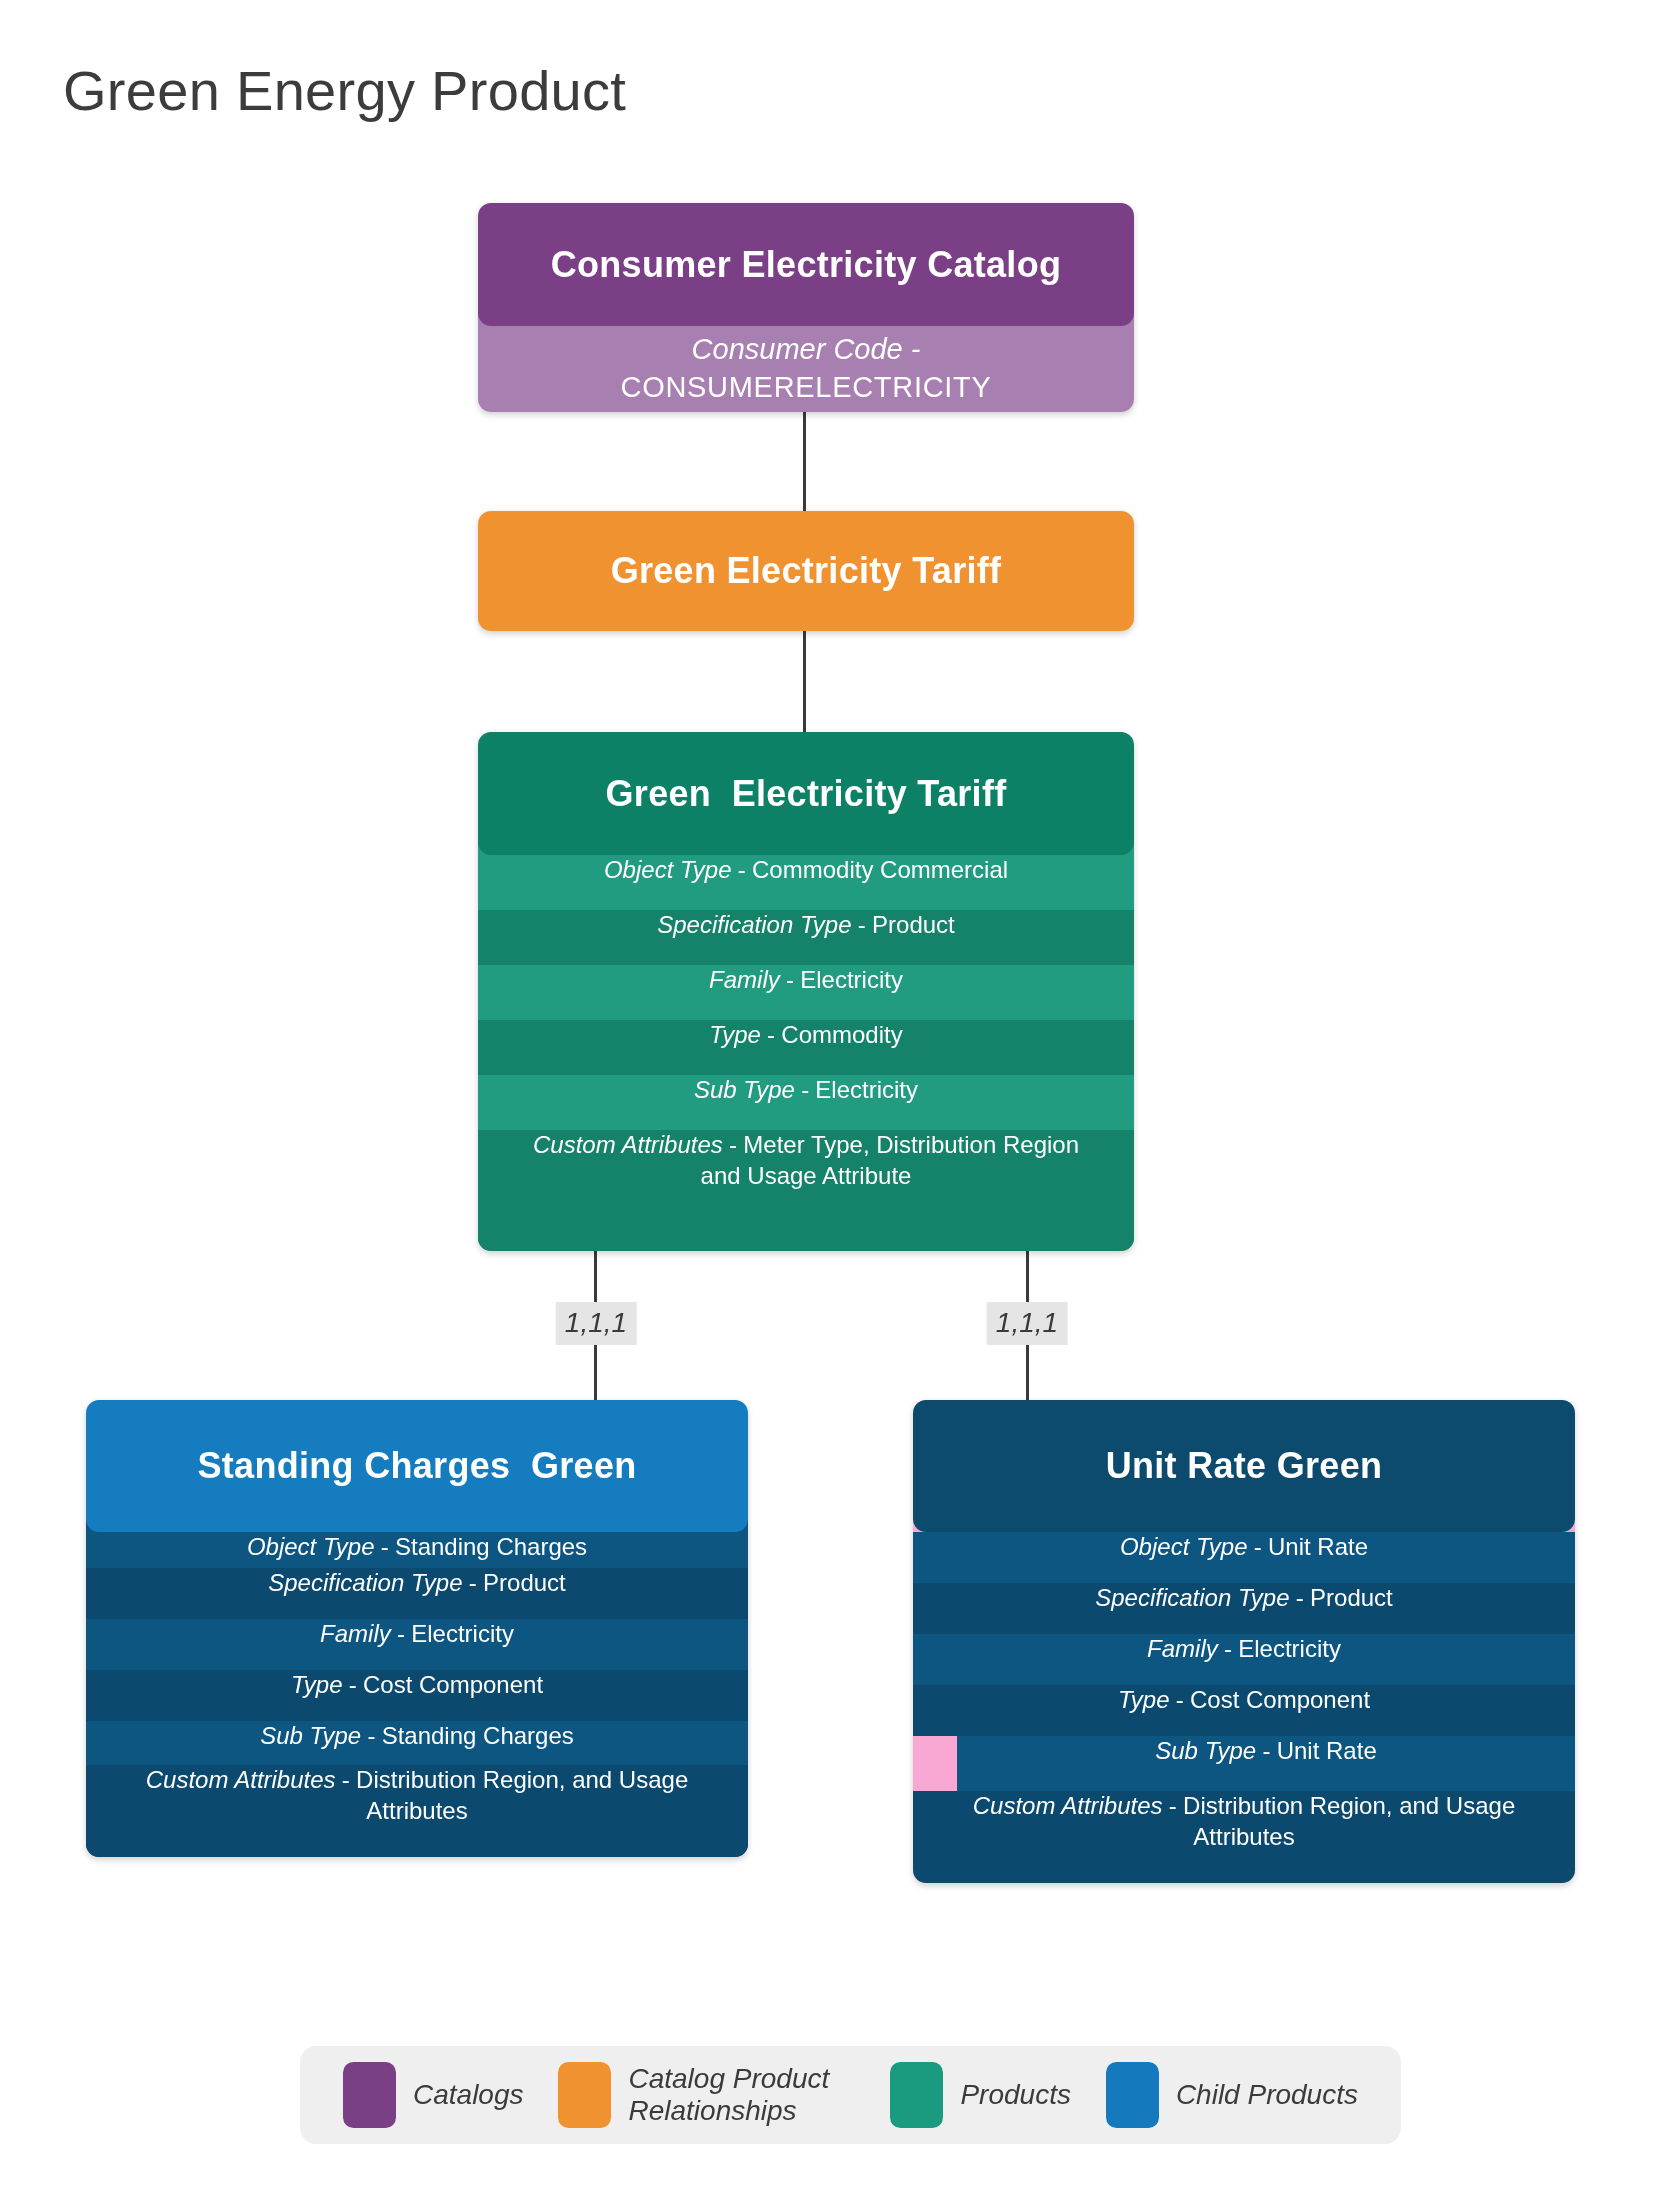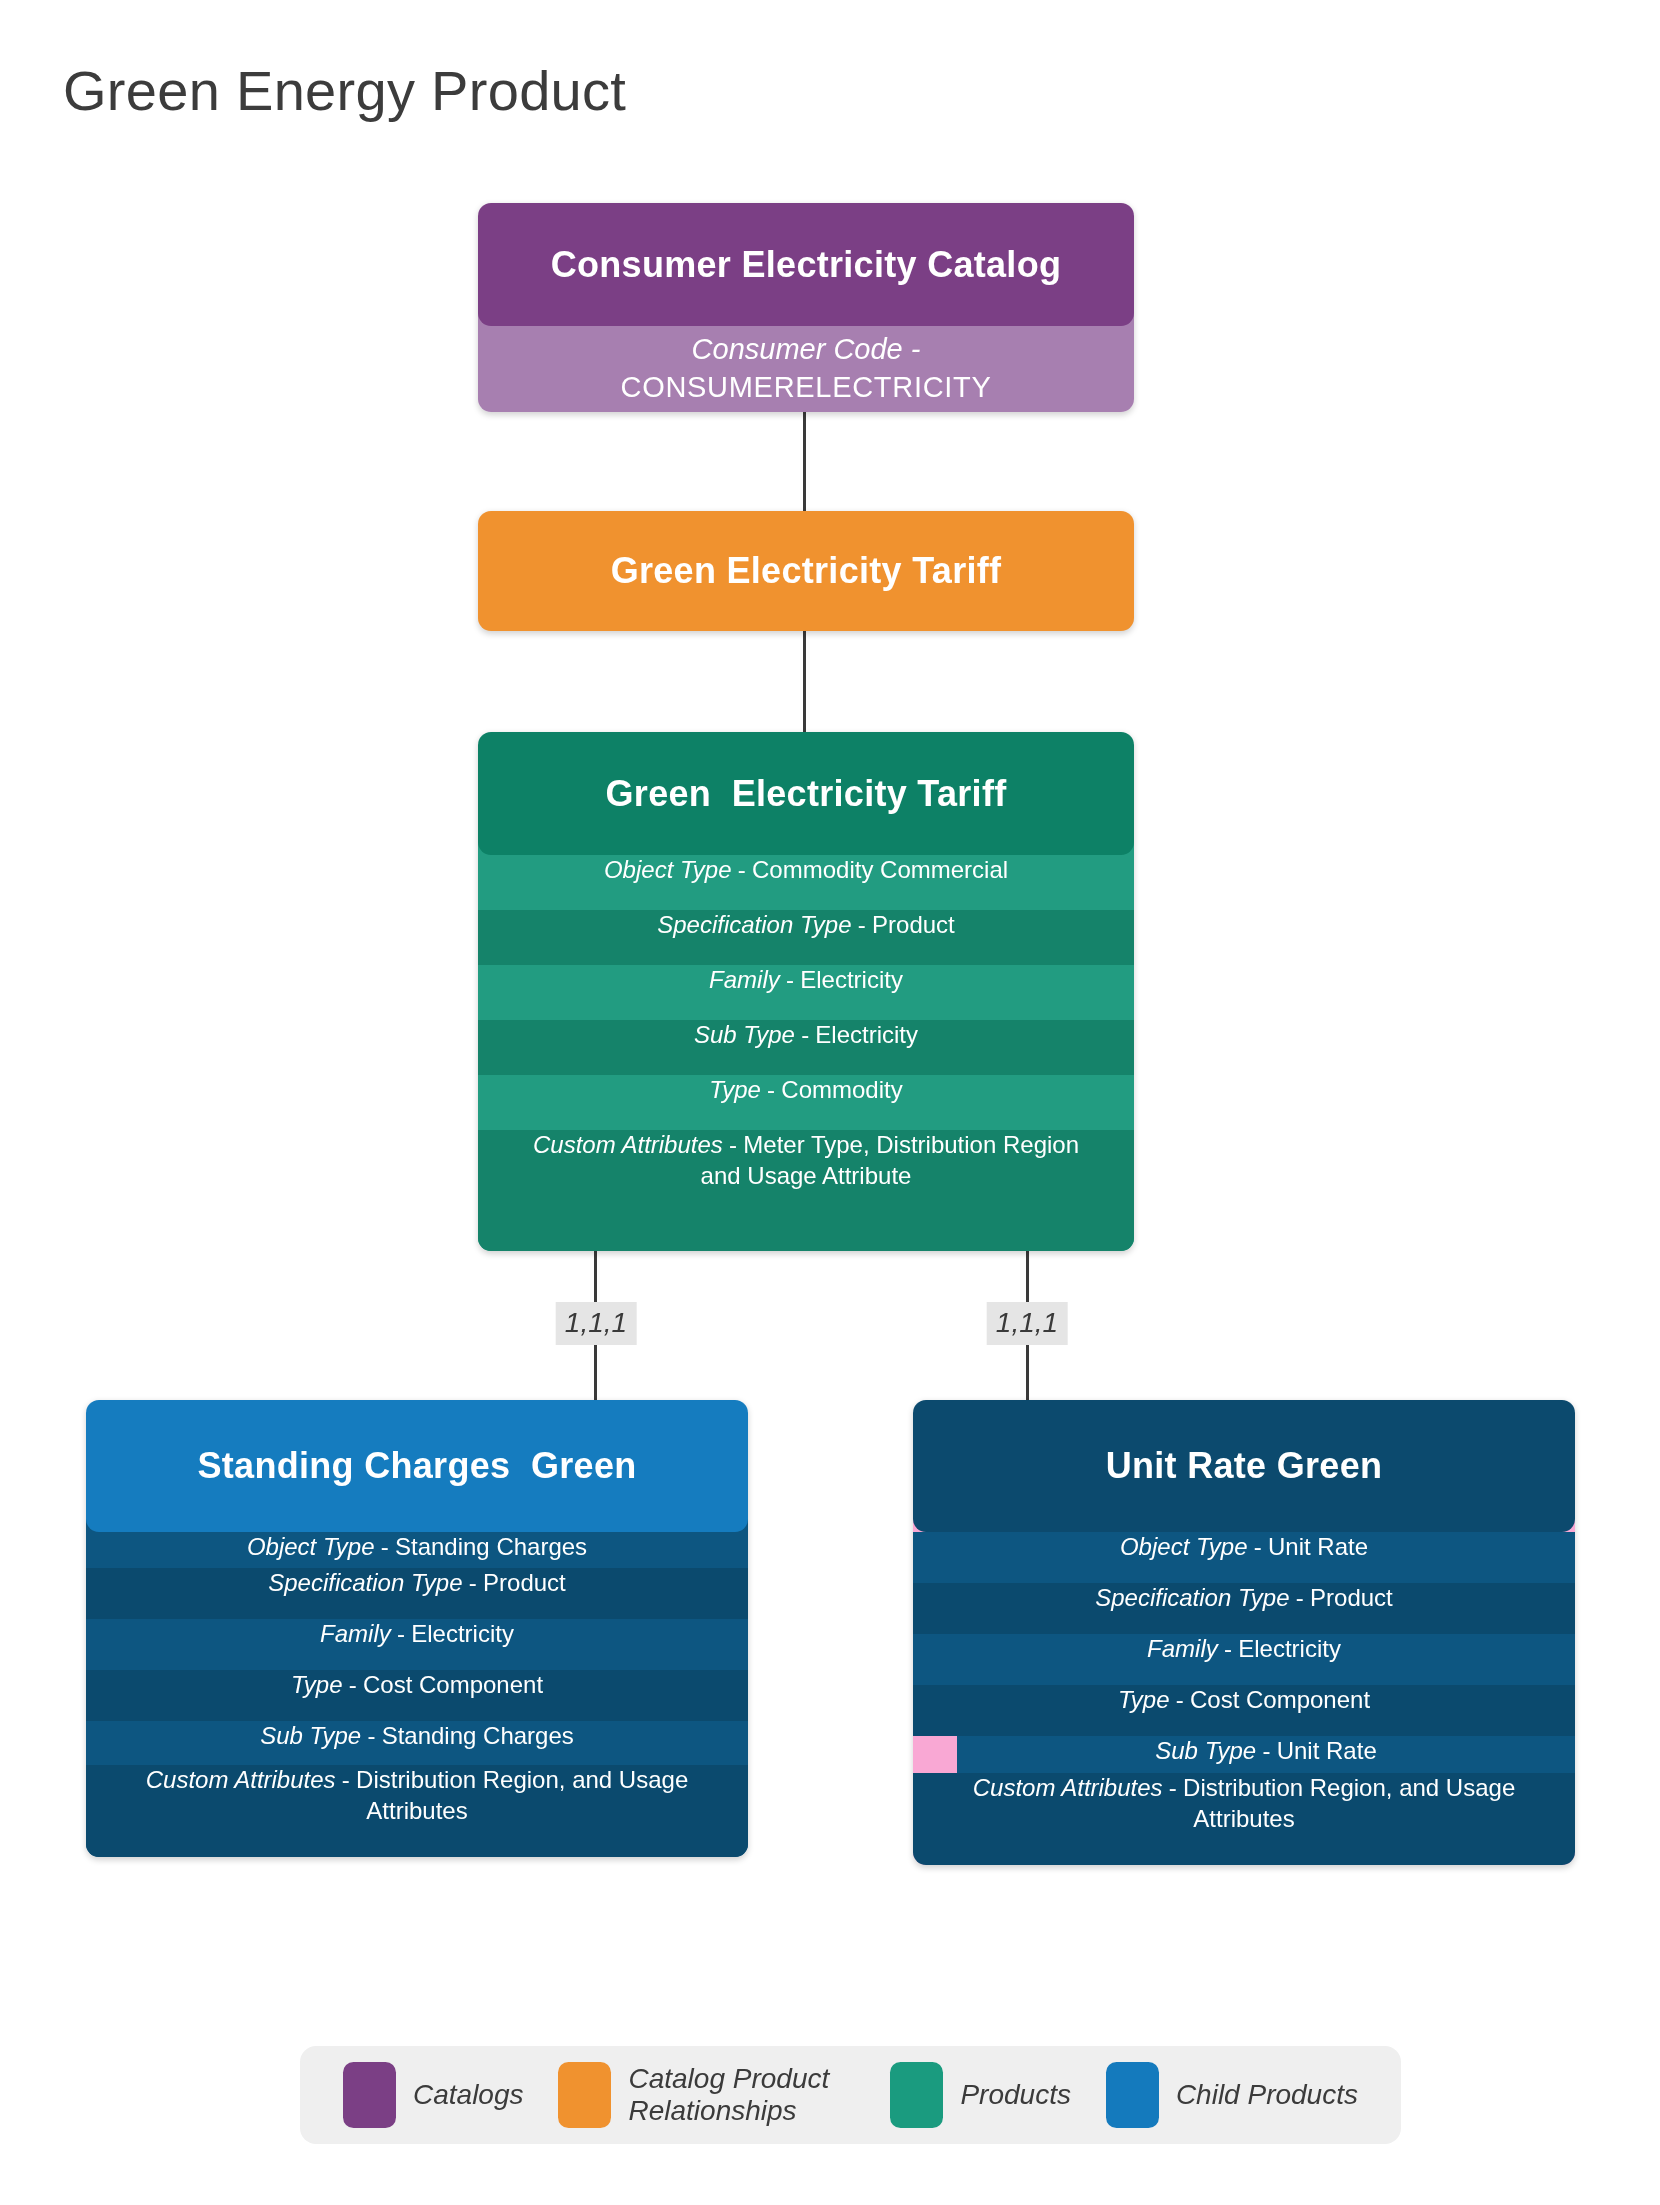--- a/index.html
+++ b/index.html
@@ -77,24 +77,24 @@
       <div class="row" style="height:55px;">
         <span><span class="lbl">Object Type</span><span class="sep">-</span><span class="val">Commodity Commercial</span></span>
       </div>
       <div class="row" style="height:55px;">
         <span><span class="lbl">Specification Type</span><span class="sep">-</span><span class="val">Product</span></span>
       </div>
       <div class="row" style="height:55px;">
         <span><span class="lbl">Family</span><span class="sep">-</span><span class="val">Electricity</span></span>
       </div>
       <div class="row" style="height:55px;">
-        <span><span class="lbl">Sub Type</span><span class="sep">-</span><span class="val">Electricity</span></span>
+        <span><span class="lbl">Type</span><span class="sep">-</span><span class="val">Commodity</span></span>
       </div>
       <div class="row" style="height:55px;">
-        <span><span class="lbl">Type</span><span class="sep">-</span><span class="val">Commodity</span></span>
+        <span><span class="lbl">Sub Type</span><span class="sep">-</span><span class="val">Electricity</span></span>
       </div>
       <div class="row" style="height:121px;">
         <span><span class="lbl">Custom Attributes</span><span class="sep">-</span><span class="val">Meter Type, Distribution Region and Usage Attribute</span></span>
       </div>
     </div>
   </div>
 
   <div class="node" style="left:86px; top:1400px; width:662px;">
     <div class="node-header" style="height: 132px; background-color: rgb(21, 124, 191);">
       <span class="header-text">Standing Charges  Green</span>
@@ -131,21 +131,21 @@
       </div>
       <div class="row" style="height:51px;">
         <span><span class="lbl">Specification Type</span><span class="sep">-</span><span class="val">Product</span></span>
       </div>
       <div class="row" style="height:51px;">
         <span><span class="lbl">Family</span><span class="sep">-</span><span class="val">Electricity</span></span>
       </div>
       <div class="row" style="height:51px;">
         <span><span class="lbl">Type</span><span class="sep">-</span><span class="val">Cost Component</span></span>
       </div>
-      <div class="row" style="height:37px;margin-left:44px;">
+      <div class="row" style="height:55px;margin-left:44px;">
         <span><span class="lbl">Sub Type</span><span class="sep">-</span><span class="val">Unit Rate</span></span>
       </div>
       <div class="row" style="height:92px;">
         <span><span class="lbl">Custom Attributes</span><span class="sep">-</span><span class="val">Distribution Region, and Usage Attributes</span></span>
       </div>
     </div>
   </div>
 
   <div class="legend" style="background-color: rgb(239, 239, 239);">
     <div class="legend-item">

